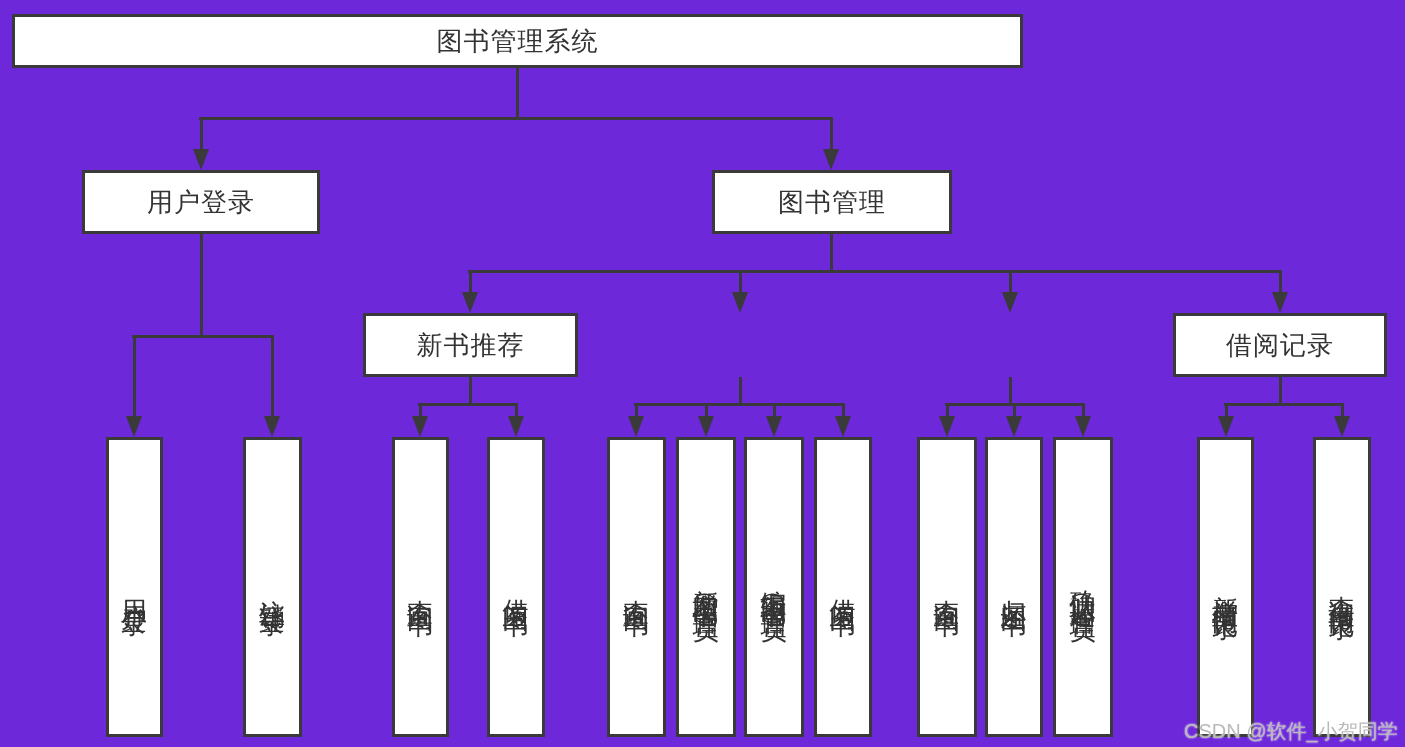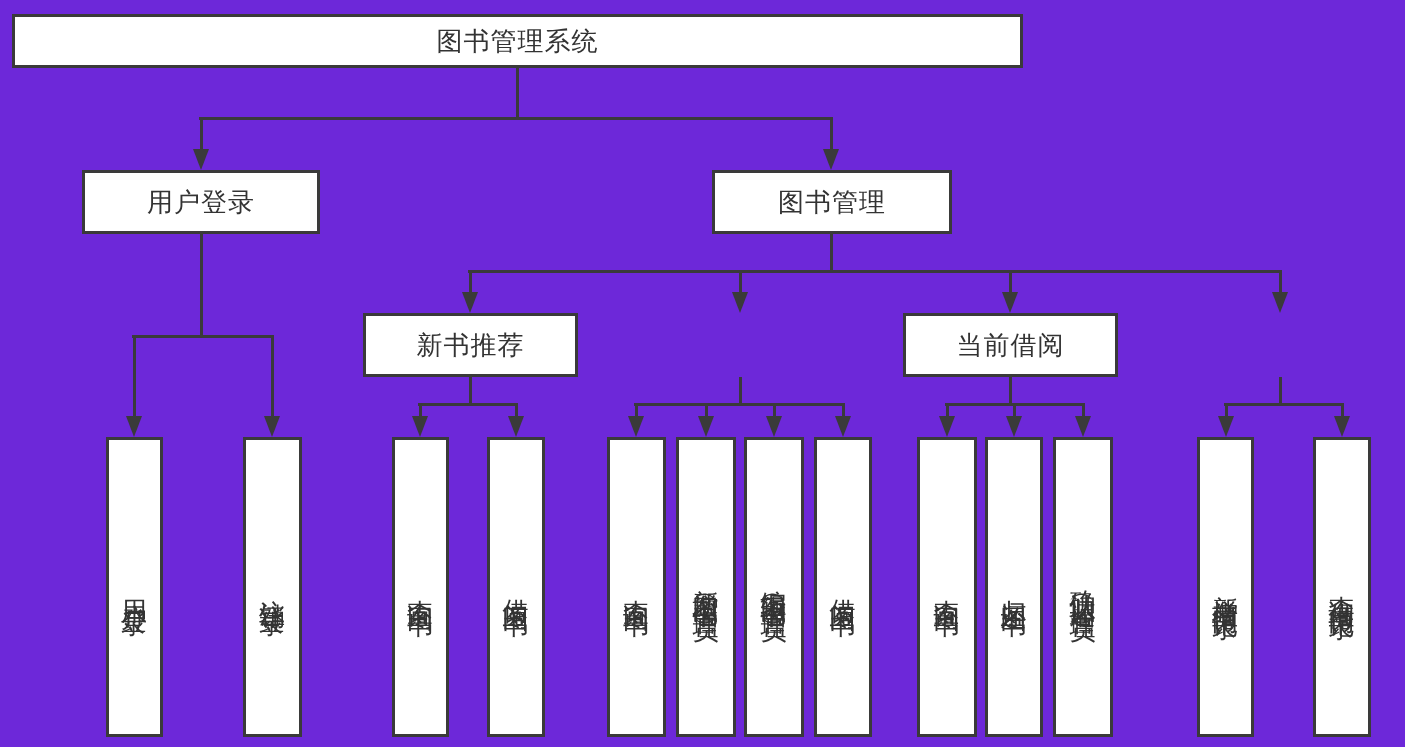--- a/index.html
+++ b/index.html
@@ -74,22 +74,22 @@
   <div class="box" style="left:82px; top:170px; width:238px; height:64px;">
     <span class="hlabel">用户登录</span>
   </div>
   <div class="box" style="left:363px; top:313px; width:215px; height:64px;">
     <span class="hlabel">新书推荐</span>
   </div>
 
   <div class="box" style="left:712px; top:170px; width:240px; height:64px;">
     <span class="hlabel">图书管理</span>
   </div>
-  <div class="box" style="left:903px; top:313px; width:215px; height:64px;">
-    <span class="hlabel">当前借阅</span>
+  <div class="box" style="left:1173px; top:313px; width:214px; height:64px;">
+    <span class="hlabel">借阅记录</span>
   </div>
 
   <div class="box" style="left:106px; top:437px; width:57px; height:300px;">
     <span class="vtext">用户登录</span>
   </div>
   <div class="box" style="left:243px; top:437px; width:59px; height:300px;">
     <span class="vtext">注销登录</span>
   </div>
 
   <div class="box" style="left:392px; top:437px; width:57px; height:300px;">
@@ -181,14 +181,15 @@
   <div class="vl" style="left:1082px; top:404px; height:16px;"></div>
   <div class="ah" style="left:1075px; top:416px;"></div>
 
   <div class="vl" style="left:1279px; top:377px; height:28px;"></div>
   <div class="hl" style="left:1224px; top:403px; width:120px;"></div>
   <div class="vl" style="left:1225px; top:404px; height:16px;"></div>
   <div class="ah" style="left:1218px; top:416px;"></div>
   <div class="vl" style="left:1341px; top:404px; height:16px;"></div>
   <div class="ah" style="left:1334px; top:416px;"></div>
 
+  <div class="watermark">CSDN @软件_小贺同学</div>
 
 </div>
 
 </body></html>

